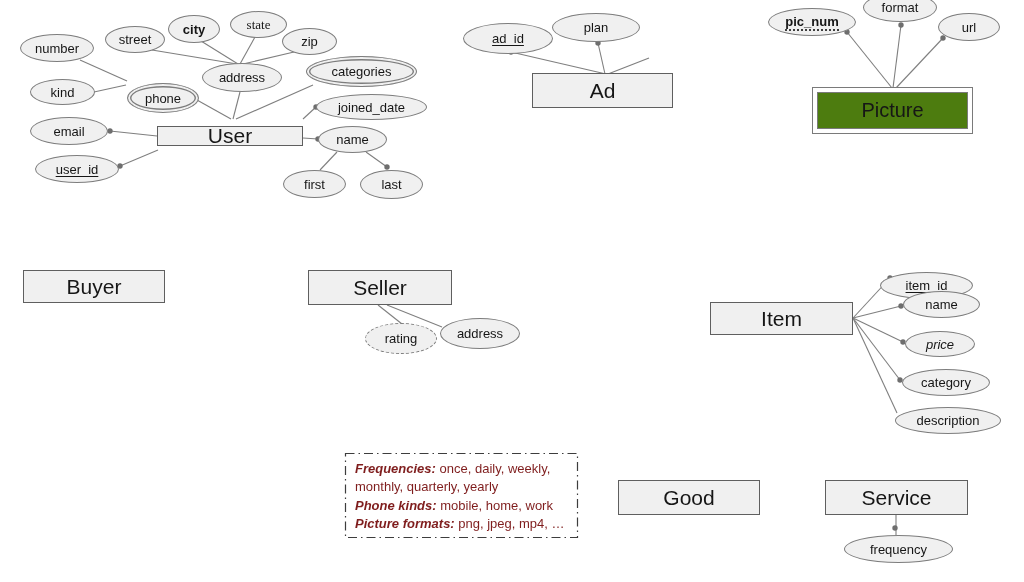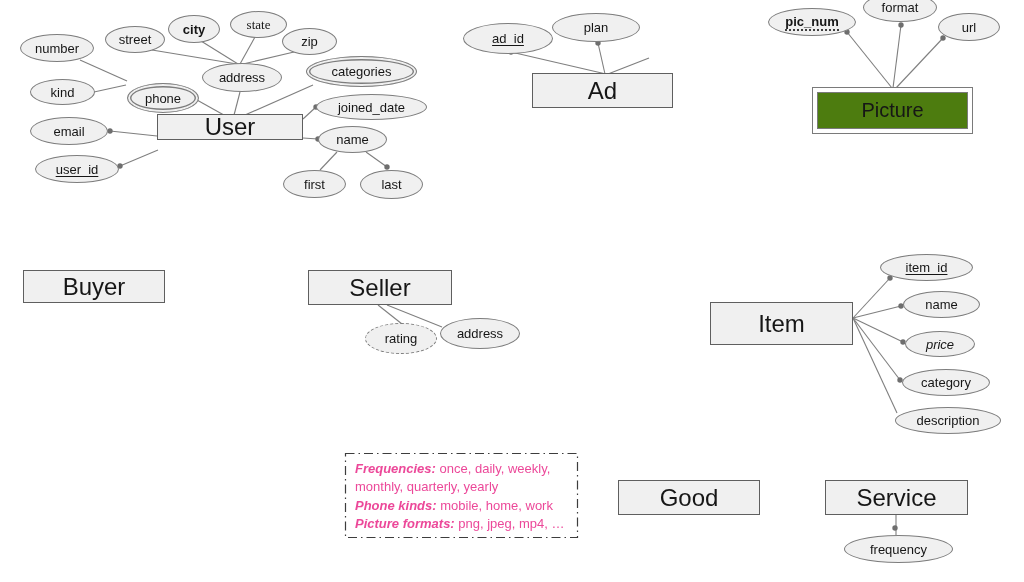--- a/index.html
+++ b/index.html
@@ -4,42 +4,42 @@
 <style>
   html,body{margin:0;padding:0;background:#ffffff;}
   #canvas{
     position:relative;width:1024px;height:582px;background:#ffffff;overflow:hidden;
     font-family:"Liberation Sans","DejaVu Sans",sans-serif;color:#161616;
   }
   #wires{position:absolute;left:0;top:0;width:1024px;height:582px;z-index:0;}
   .entity{
     position:absolute;z-index:2;background:#f0f0f0;border:1.5px solid #5f5f5f;
     display:flex;align-items:center;justify-content:center;
-    font-size:24px;box-sizing:border-box;
+    font-size:21px;box-sizing:border-box;
   }
   .entity-outer{
     position:absolute;z-index:2;background:#ffffff;border:1.4px solid #7a7a7a;box-sizing:border-box;
   }
   .entity-inner{
     position:absolute;left:4px;top:4px;right:4px;bottom:4px;
     background:#4d7c0f;border:1.3px solid #7a7a7a;
     display:flex;align-items:center;justify-content:center;font-size:20px;box-sizing:border-box;
   }
   .attr{
     position:absolute;z-index:1;background:#f0f0f0;border:1.3px solid #7d7d7d;border-radius:50%;
     display:flex;align-items:center;justify-content:center;
     font-size:13px;box-sizing:border-box;white-space:nowrap;
   }
   .attr.multi{box-shadow:inset 0 0 0 2px #f0f0f0, inset 0 0 0 3.4px #7d7d7d;}
   .attr.derived{border:1.4px dashed #7d7d7d;}
   .key-text{font-weight:normal;text-decoration:underline;text-underline-offset:2px;}
   .partial-text{font-weight:bold;border-bottom:2px dotted #3f3f3f;padding-bottom:0;}
   .note{
     position:absolute;z-index:1;box-sizing:border-box;padding:7px 10px;
-    font-size:13px;line-height:1.42;color:#ec4899;
+    font-size:13px;line-height:1.42;color:#7f1d1d;
   }
   .note p{margin:0;}
   .note-label{font-style:italic;}
 </style>
 </head>
 <body>
 
 <div id="canvas">
 
   <svg id="wires" viewBox="0 0 1024 582" xmlns="http://www.w3.org/2000/svg">
@@ -93,28 +93,28 @@
       <circle cx="943" cy="38" r="2.7"></circle>
       <circle cx="890" cy="278" r="2.7"></circle>
       <circle cx="901" cy="306" r="2.7"></circle>
       <circle cx="903" cy="342" r="2.7"></circle>
       <circle cx="900" cy="380" r="2.7"></circle>
       <circle cx="895" cy="528" r="2.7"></circle>
     </g>
     <rect x="345.5" y="453.5" width="232" height="84" fill="none" stroke="#3d3d3d" stroke-width="1.2" stroke-dasharray="9 4 1.5 4"></rect>
   </svg>
 
-  <div class="entity" style="left:157px;top:114px;width:146px;height:26px;">User</div>
+  <div class="entity" style="left:157px;top:126px;width:146px;height:20px;">User</div>
   <div class="entity" style="left:532px;top:73px;width:141px;height:35px;">Ad</div>
   <div class="entity-outer" style="left:812px;top:87px;width:161px;height:47px;">
     <div class="entity-inner">Picture</div>
   </div>
   <div class="entity" style="left:23px;top:270px;width:142px;height:33px;">Buyer</div>
   <div class="entity" style="left:308px;top:270px;width:144px;height:35px;">Seller</div>
-  <div class="entity" style="left:710px;top:302px;width:143px;height:43px;">Item</div>
+  <div class="entity" style="left:710px;top:302px;width:143px;height:33px;">Item</div>
   <div class="entity" style="left:618px;top:480px;width:142px;height:35px;">Good</div>
   <div class="entity" style="left:825px;top:480px;width:143px;height:35px;">Service</div>
 
   <div class="attr" style="left:20px;top:34px;width:74px;height:28px;">number</div>
   <div class="attr" style="left:105px;top:26px;width:60px;height:27px;">street</div>
   <div class="attr" style="left:168px;top:15px;width:52px;height:28px;font-weight:bold;">city</div>
   <div class="attr" style="left:230px;top:11px;width:57px;height:27px;font-family:Liberation Serif, serif;">state</div>
   <div class="attr" style="left:282px;top:28px;width:55px;height:27px;">zip</div>
   <div class="attr" style="left:30px;top:79px;width:65px;height:26px;">kind</div>
   <div class="attr multi" style="left:127px;top:67px;width:72px;height:30px;margin-top:16px;">phone</div>
@@ -136,21 +136,21 @@
 
   <div class="attr" style="left:768px;top:8px;width:88px;height:28px;">
     <span class="partial-text">pic_num</span>
   </div>
   <div class="attr" style="left:863px;top:-7px;width:74px;height:29px;">format</div>
   <div class="attr" style="left:938px;top:13px;width:62px;height:28px;">url</div>
 
   <div class="attr derived" style="left:365px;top:323px;width:72px;height:31px;">rating</div>
   <div class="attr" style="left:440px;top:318px;width:80px;height:31px;">address</div>
 
-  <div class="attr" style="left:880px;top:254px;width:93px;height:27px;">
+  <div class="attr" style="left:880px;top:272px;width:93px;height:27px;">
     <span class="key-text">item_id</span>
   </div>
   <div class="attr" style="left:903px;top:291px;width:77px;height:27px;">name</div>
   <div class="attr" style="left:905px;top:331px;width:70px;height:26px;font-style:italic;">price</div>
   <div class="attr" style="left:902px;top:369px;width:88px;height:27px;">category</div>
   <div class="attr" style="left:895px;top:407px;width:106px;height:27px;">description</div>
 
   <div class="attr" style="left:844px;top:535px;width:109px;height:28px;">frequency</div>
 
   <div class="note" style="left:345px;top:453px;width:233px;height:85px;">

